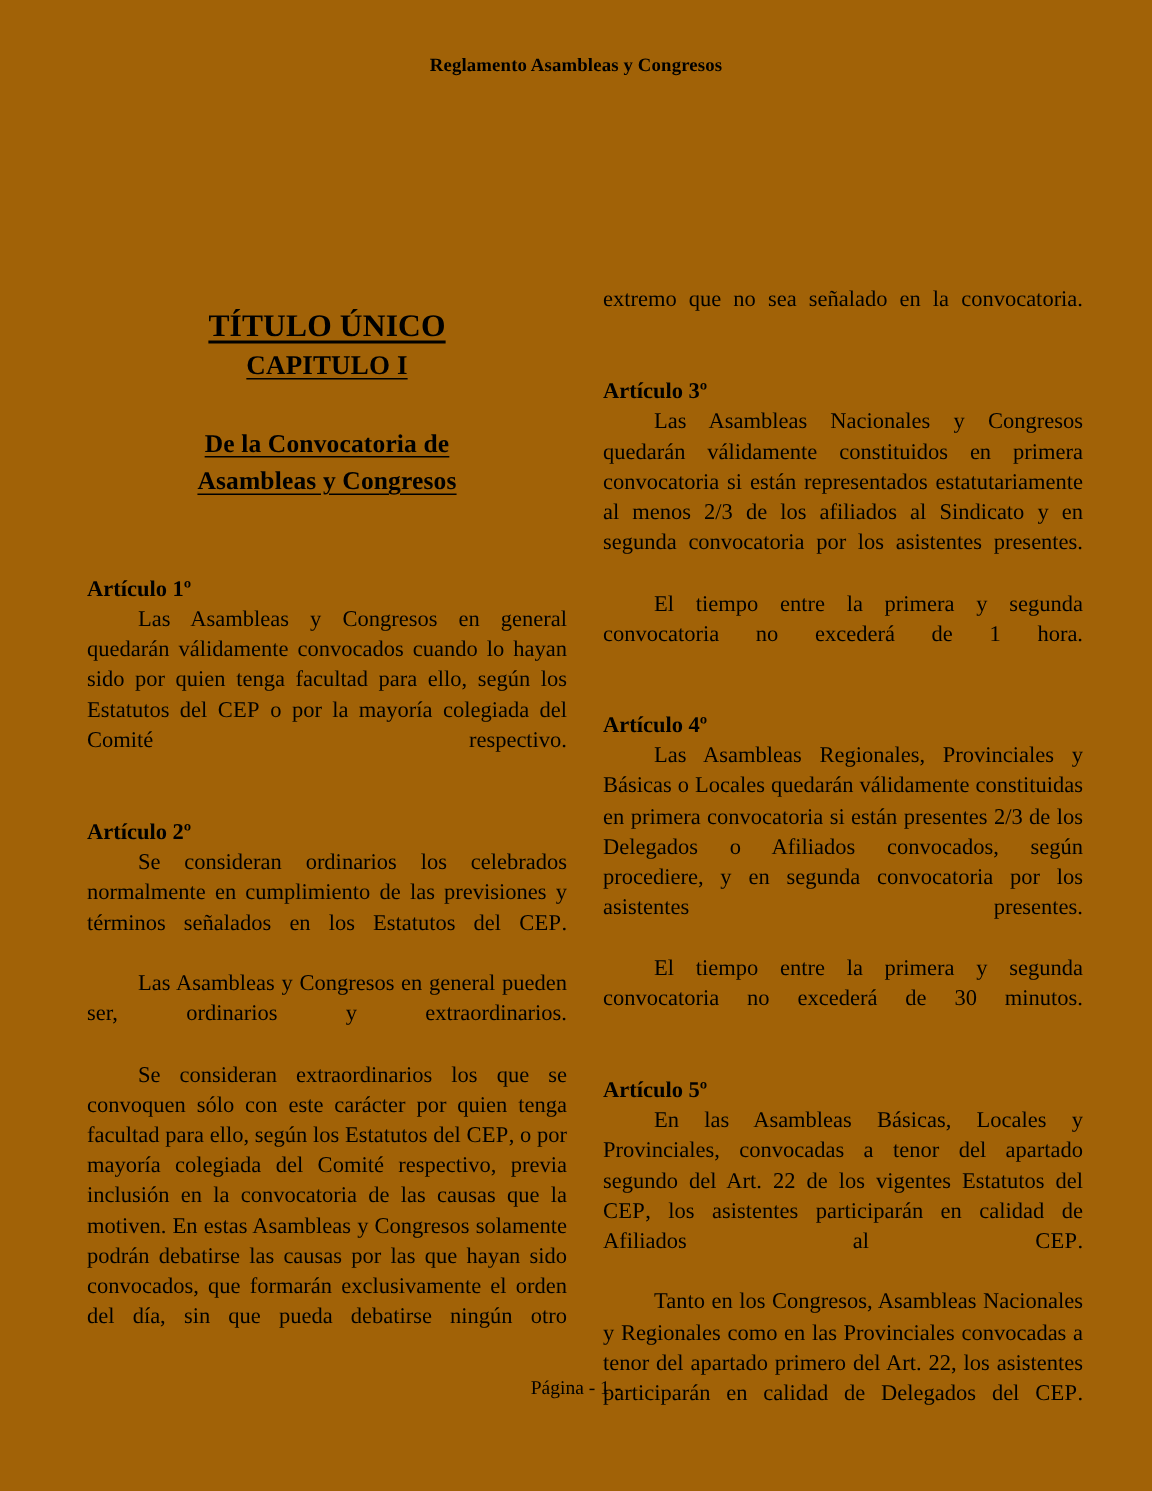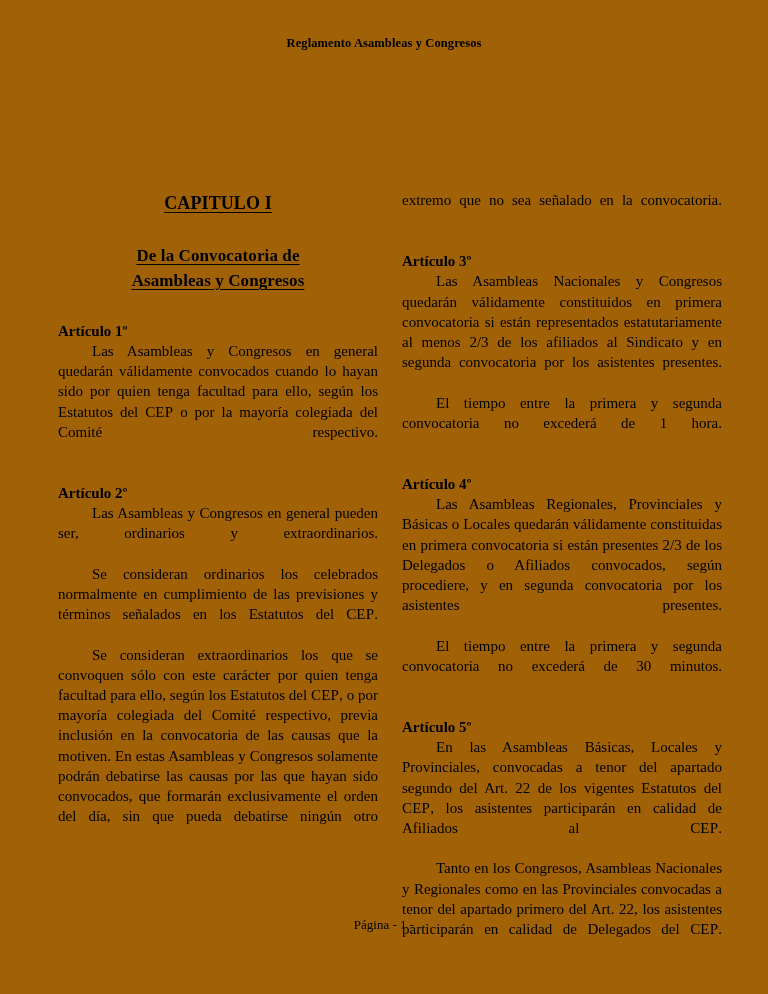--- a/index.html
+++ b/index.html
@@ -144,39 +144,42 @@
 
 <div class="page">
 
   <div class="doc-header">Reglamento Asambleas y Congresos</div>
 
 
   <div class="columns">
 
     <div class="col col-left">
 
+      <div class="sec-title titulo-unico">
+        <span class="uline">TÍTULO ÚNICO</span>
+      </div>
 
       <div class="sec-title capitulo">
         <span class="uline">CAPITULO I</span>
       </div>
 
       <div class="sec-title sec-sub">
         <span class="uline">De la Convocatoria de</span><br>
         <span class="uline">Asambleas y Congresos</span>
       </div>
 
       <div id="left-articles">
-          <div class="article" style="margin-top: 28px; font-family: Liberation Serif, serif;">
+          <div class="article" style="margin-top: 50px; font-family: Liberation Serif, serif;">
             <div class="art-head">Artículo 1º</div>
             <p class="para">Las Asambleas y Congresos en general quedarán válidamente convocados cuando lo hayan sido por quien tenga facultad para ello, según los Estatutos del <span class="smallcaps">CEP</span> o por la mayoría colegiada del Comité respectivo.</p>
           </div>
           <div class="article">
             <div class="art-head">Artículo 2º</div>
+            <p class="para">Se consideran ordinarios los celebrados normalmente en cumplimiento de las previsiones y términos señalados en los Estatutos del <span class="smallcaps">CEP</span>.</p>
             <p class="para">Las Asambleas y Congresos en general pueden ser, ordinarios y extraordinarios.</p>
-            <p class="para">Se consideran ordinarios los celebrados normalmente en cumplimiento de las previsiones y términos señalados en los Estatutos del <span class="smallcaps">CEP</span>.</p>
             <p class="para">Se consideran extraordinarios los que se convoquen sólo con este carácter por quien tenga facultad para ello, según los Estatutos del <span class="smallcaps">CEP</span>, o por mayoría colegiada del Comité respectivo, previa inclusión en la convocatoria de las causas que la motiven. En estas Asambleas y Congresos solamente podrán debatirse las causas por las que hayan sido convocados, que formarán exclusivamente el orden del día, sin que pueda debatirse ningún otro</p>
           </div>
         </div>
 
     </div>
 
     <div class="col col-right">
 
       <p class="para cont runon" id="right-continuation">extremo que no sea señalado en la convocatoria.</p>
 

